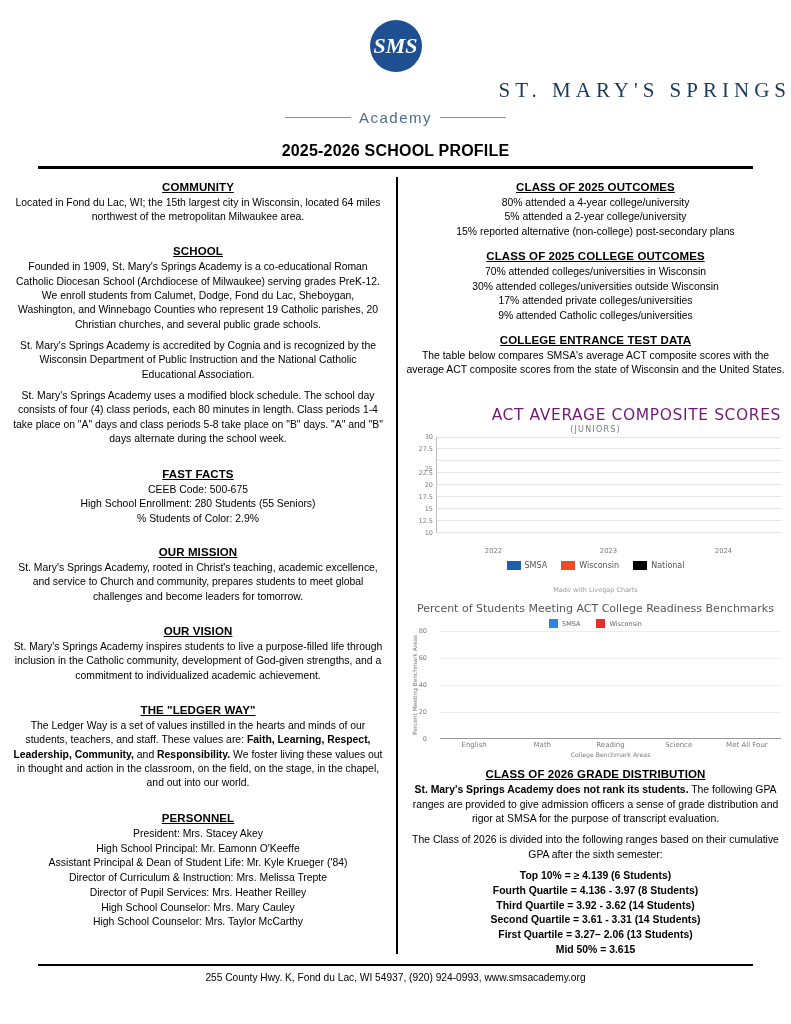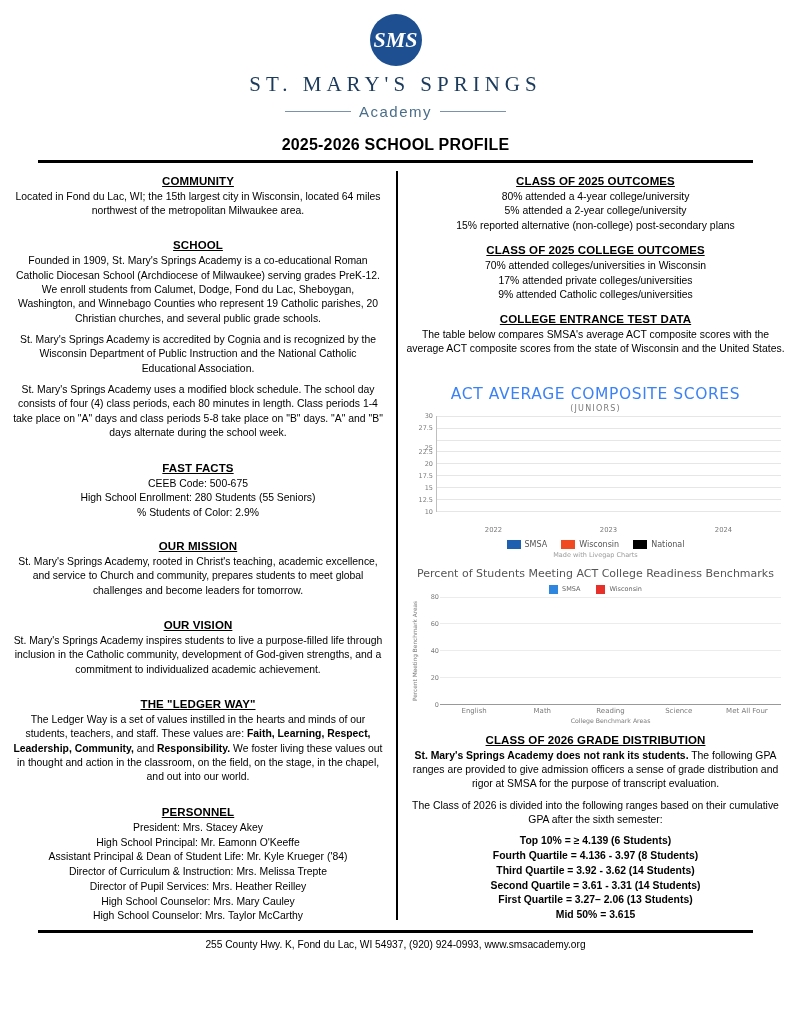--- a/index.html
+++ b/index.html
@@ -8,32 +8,33 @@
   body {
     width: 791px; height: 1024px;
     background: #ffffff;
     font-family: "Liberation Sans", sans-serif;
     color: #000000;
     overflow: hidden;
   }
   .page { position: relative; width: 791px; height: 1024px; padding: 0; }
 
   
-  .header { text-align: center; padding-top: 14px; }
+  .header { text-align: center; padding-top: 20px; }
   .logo-mark {
     width: 52px; height: 52px; border-radius: 50%;
     background: #1d4f91; margin: 0 auto 6px auto;
     display: flex; align-items: center; justify-content: center;
     color: #ffffff; font-family: "Liberation Serif", serif;
     font-size: 22px; font-style: italic; font-weight: bold; letter-spacing: 0px;
   }
   .logo-name {
     font-family: "Liberation Serif", serif;
     font-size: 21px; letter-spacing: 5px; color: #1b3a5c; font-weight: normal;
     margin-top: 4px;
+    text-align: right;
   }
   .logo-sub-wrap {
     display: flex; align-items: center; justify-content: center;
     gap: 8px; margin-top: 6px;
   }
   .logo-rule { height: 1px; width: 66px; background: #7a93ab; }
   .logo-sub { font-size: 15px; color: #4a6e8a; letter-spacing: 1.5px; font-family: "Liberation Sans", sans-serif; }
 
   .profile-title {
     text-align: center; font-size: 16px; font-weight: bold;
@@ -65,21 +66,21 @@
   .outcomes { padding-left: 52px; }
   .outcomes li { text-align: left; font-size: 10.4px; line-height: 1.45; }
   .outcomes2 { padding-left: 62px; }
   .outcomes2 li { text-align: left; font-size: 10.4px; line-height: 1.45; }
 
   b { font-weight: bold; }
 
   
   .chart1 { margin-top: 6px; padding: 0 4px; }
   .c1-title {
-    text-align: center; font-size: 15.5px; color: #3b82f6;
+    text-align: right; font-size: 15.5px; color: #701a75;
     letter-spacing: 0.6px; font-family: "DejaVu Sans", sans-serif; font-weight: normal; margin-top: 28px;
   }
   .c1-sub {
     text-align: center; font-size: 8px; color: #7a7a7a; letter-spacing: 1.2px;
     font-family: "DejaVu Sans", sans-serif; margin-top: 1px;
   }
   .c1-plotwrap { display: flex; margin-top: 3px; }
   .c1-yaxis {
     width: 26px; position: relative; height: 96px;
     font-size: 6.5px; color: #7b7b7b; font-family: "DejaVu Sans", sans-serif;
@@ -106,21 +107,21 @@
     width: 28%; text-align: center; font-size: 6.8px; color: #7b7b7b;
     font-family: "DejaVu Sans", sans-serif;
   }
   .c1-legend {
     display: flex; justify-content: center; gap: 14px; margin-top: 6px; align-items: center;
   }
   .c1-legend .item { display: flex; align-items: center; gap: 4px; }
   .c1-legend .sw { width: 14px; height: 9px; display: inline-block; }
   .c1-legend .txt { font-size: 8px; color: #555; font-family: "DejaVu Sans", sans-serif; }
   .c1-credit {
-    text-align: center; font-size: 6.5px; color: #9a9a9a; margin-top: 2px;
+    text-align: center; font-size: 6.5px; color: #9a9a9a; margin-top: 16px;
     font-family: "DejaVu Sans", sans-serif;
   }
 
   
   .chart2 { margin-top: 8px; padding: 0 4px; }
   .c2-title {
     text-align: center; font-size: 11px; color: #555;
     font-family: "DejaVu Sans", sans-serif; line-height: 1.25;
   }
   .c2-legend { display: flex; justify-content: center; gap: 16px; margin-top: 4px; align-items: center; }
@@ -128,21 +129,21 @@
   .c2-legend .item { display: flex; align-items: center; gap: 4px; }
   .c2-legend .txt { font-size: 6.5px; color: #666; font-family: "DejaVu Sans", sans-serif; }
   .c2-body { display: flex; margin-top: 3px; }
   .c2-ylabel {
     writing-mode: vertical-rl; transform: rotate(180deg);
     font-size: 5.8px; color: #7b7b7b; font-family: "DejaVu Sans", sans-serif;
     height: 108px; display: flex; align-items: center; justify-content: center; width: 10px;
   }
   .c2-yaxis { width: 20px; position: relative; height: 108px; font-size: 6.5px; color: #7b7b7b;
     font-family: "DejaVu Sans", sans-serif; }
-  .c2-yaxis span { position: absolute; right: 1px; transform: translateY(-50%); padding-left: 36px; }
+  .c2-yaxis span { position: absolute; right: 13px; transform: translateY(-50%); padding-left: 36px; }
   .c2-plot { position: relative; flex: 1; height: 108px; border-bottom: 1.5px solid #999; }
   .c2-grid { position: absolute; left: 0; right: 0; height: 1px; background: #ececec; }
   .c2-groups { position: absolute; inset: 0; display: flex; justify-content: space-around; align-items: flex-end; }
   .c2-group { display: flex; align-items: flex-end; gap: 2px; }
   .c2-bar { width: 17px; }
   .c2-xlabels { display: flex; justify-content: space-around; margin-left: 30px; margin-top: 2px; }
   .c2-xlabels span { font-size: 7px; color: #7b7b7b; font-family: "DejaVu Sans", sans-serif; flex: 1; text-align: center; }
   .c2-xtitle { text-align: center; font-size: 6.2px; color: #7b7b7b; margin-top: 2px;
     font-family: "DejaVu Sans", sans-serif; margin-left: 30px; }
 
@@ -225,20 +226,21 @@
       <h3 class="sec first">CLASS OF 2025 OUTCOMES</h3>
       <ul class="plain outcomes">
         <li>80% attended a 4-year college/university</li>
         <li>5% attended a 2-year college/university</li>
         <li>15% reported alternative (non-college) post-secondary plans</li>
       </ul>
 
       <h3 class="sec">CLASS OF 2025 COLLEGE OUTCOMES</h3>
       <ul class="plain outcomes2">
         <li>70% attended colleges/universities in Wisconsin</li>
+        <li>30% attended colleges/universities outside Wisconsin</li>
         <li>17% attended private colleges/universities</li>
         <li>9% attended Catholic colleges/universities</li>
       </ul>
 
       <h3 class="sec">COLLEGE ENTRANCE TEST DATA</h3>
       <p class="body">The table below compares SMSA's average ACT composite scores with the average ACT composite scores from the state of Wisconsin and the United States.</p>
 
       <div class="chart1">
         <div class="c1-title">ACT AVERAGE COMPOSITE SCORES</div>
         <div class="c1-sub">(JUNIORS)</div>

